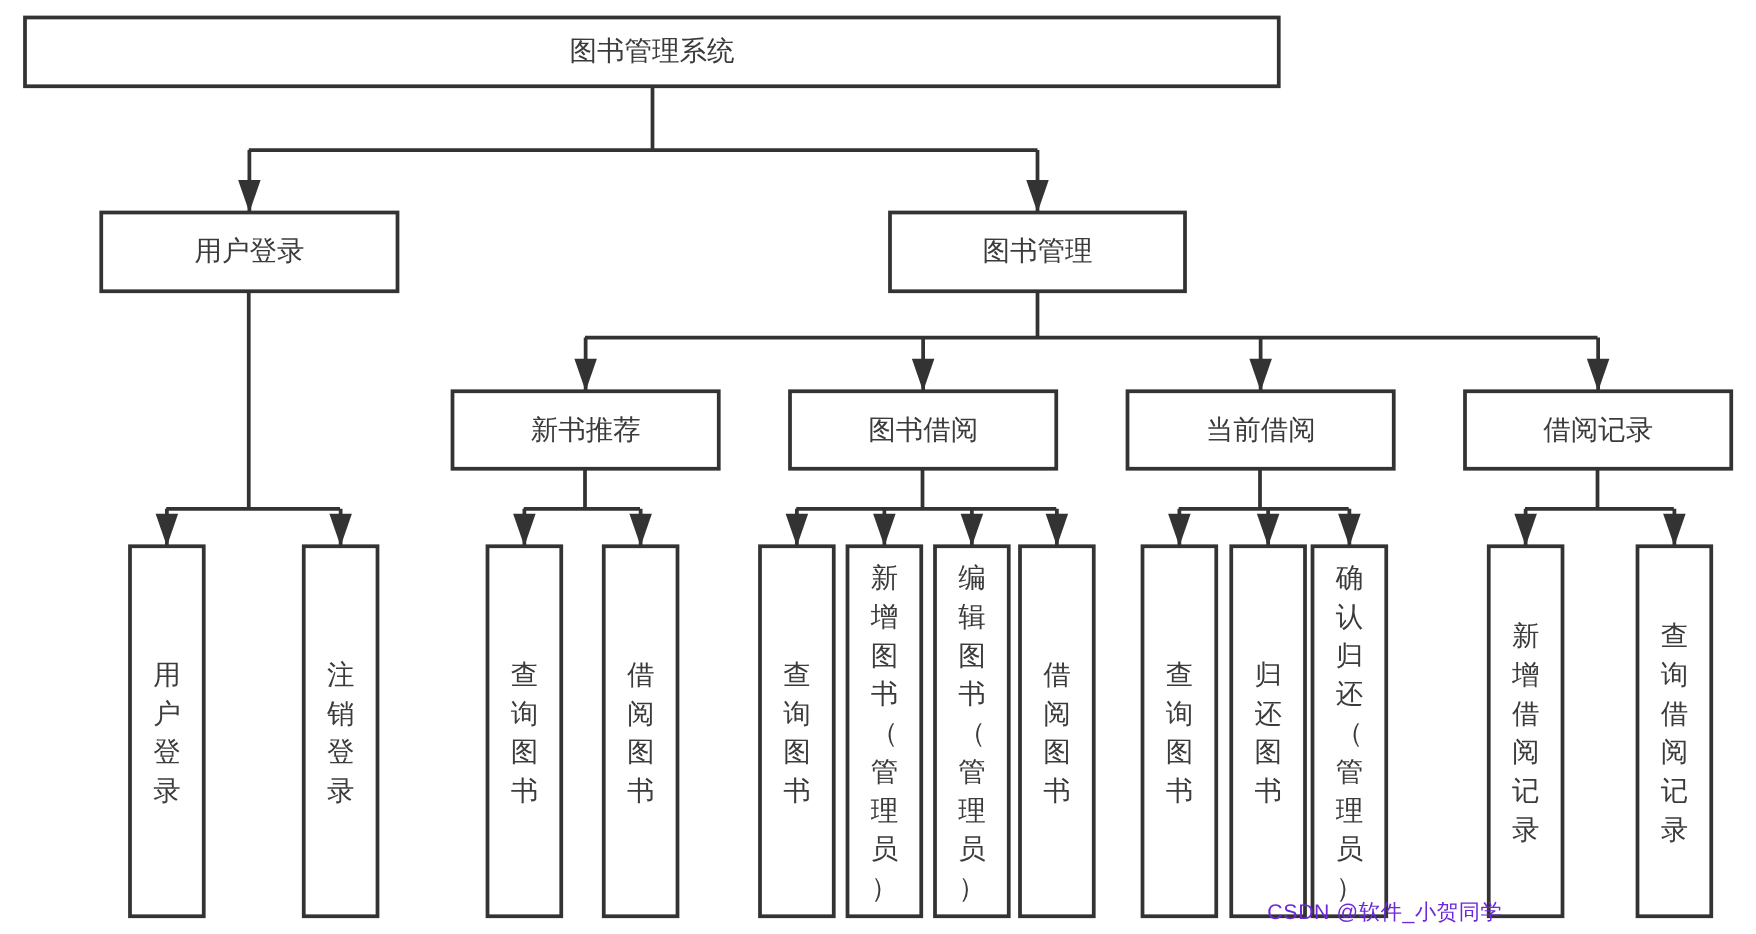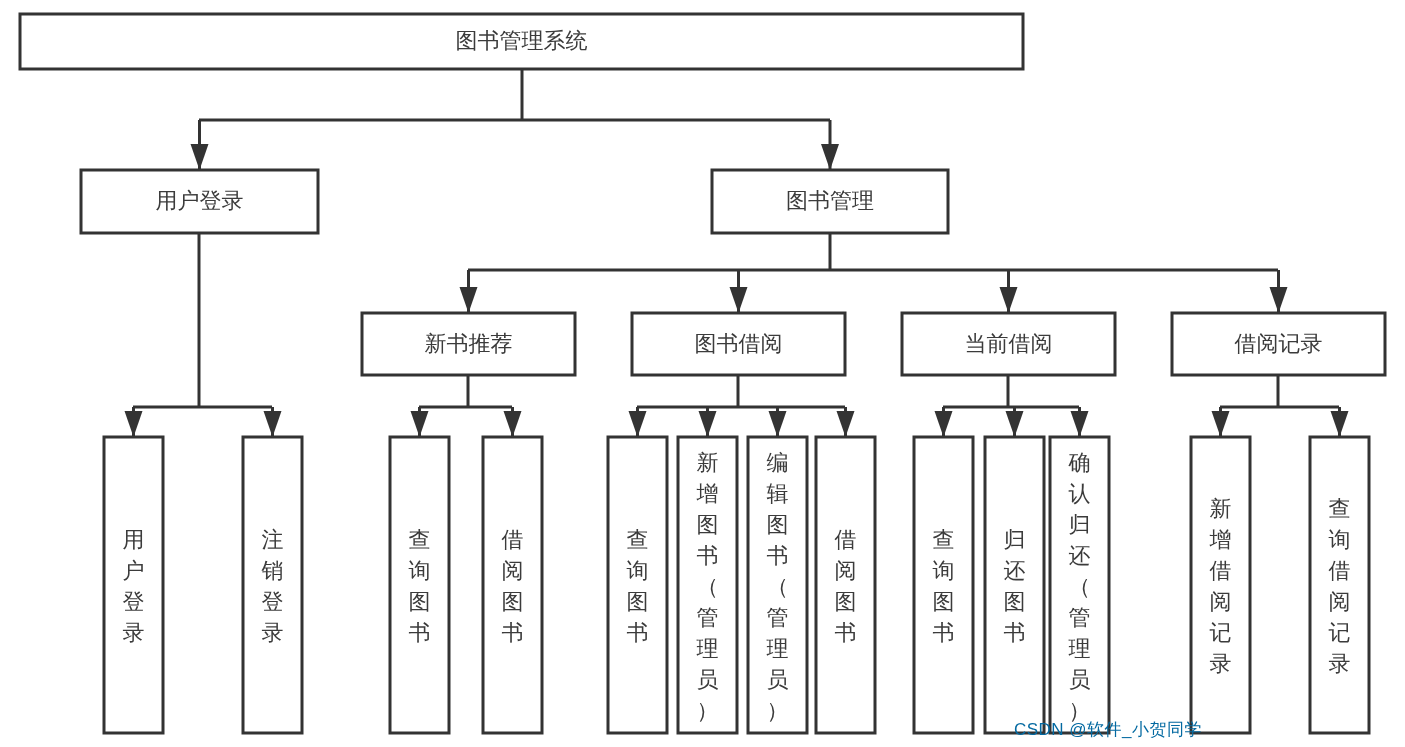--- a/index.html
+++ b/index.html
@@ -54,21 +54,21 @@
     font-size: 22px;
     fill: #3b3b3b;
     text-anchor: middle;
   }
   .watermark-text {
     position: absolute;
     right: 12px;
     bottom: 6px;
     font-family: "Liberation Sans", "DejaVu Sans", sans-serif;
     font-size: 17px;
-    color: #0369a1;
+    color: #6d28d9;
     white-space: nowrap;
     letter-spacing: 0.5px;
   }
 </style>
 </head>
 <body>
 
 <div id="diagram-root">
   <svg id="flow-svg" viewBox="0 0 1405 747">
     <g id="edges-layer">

